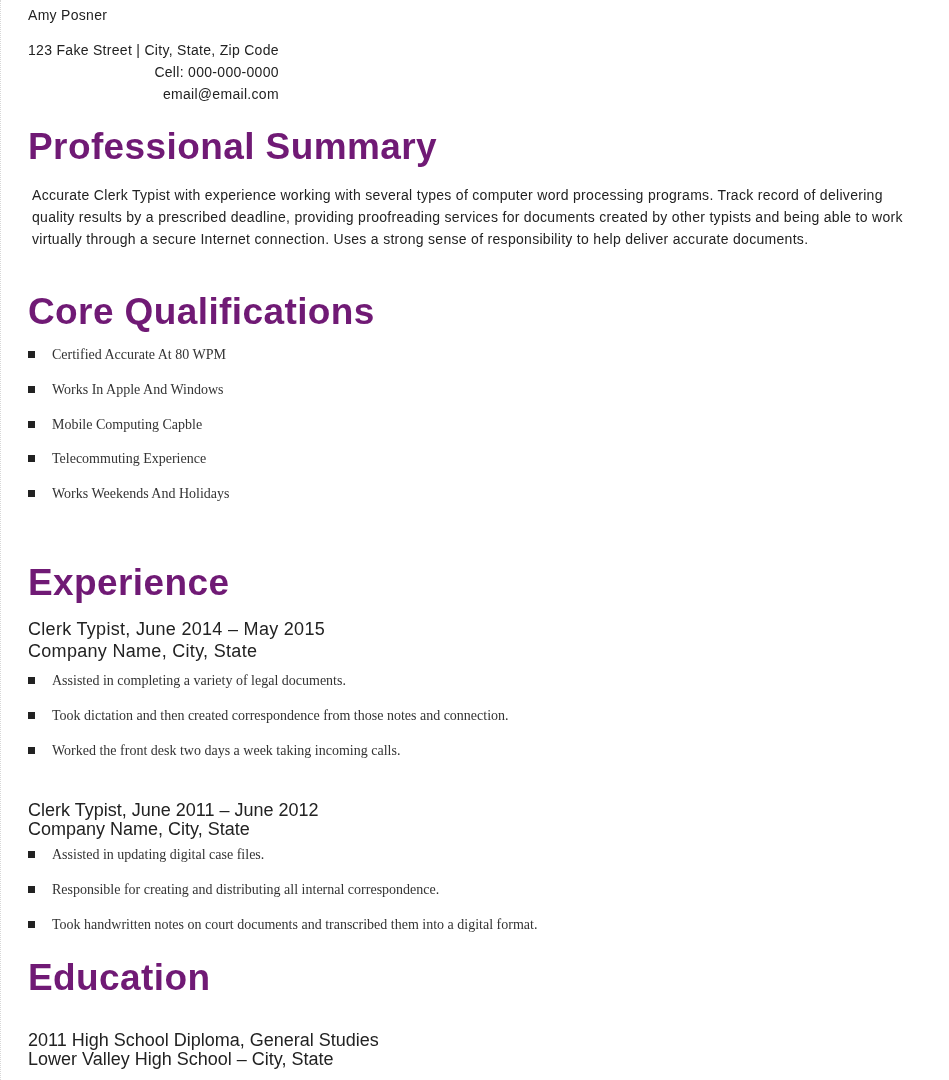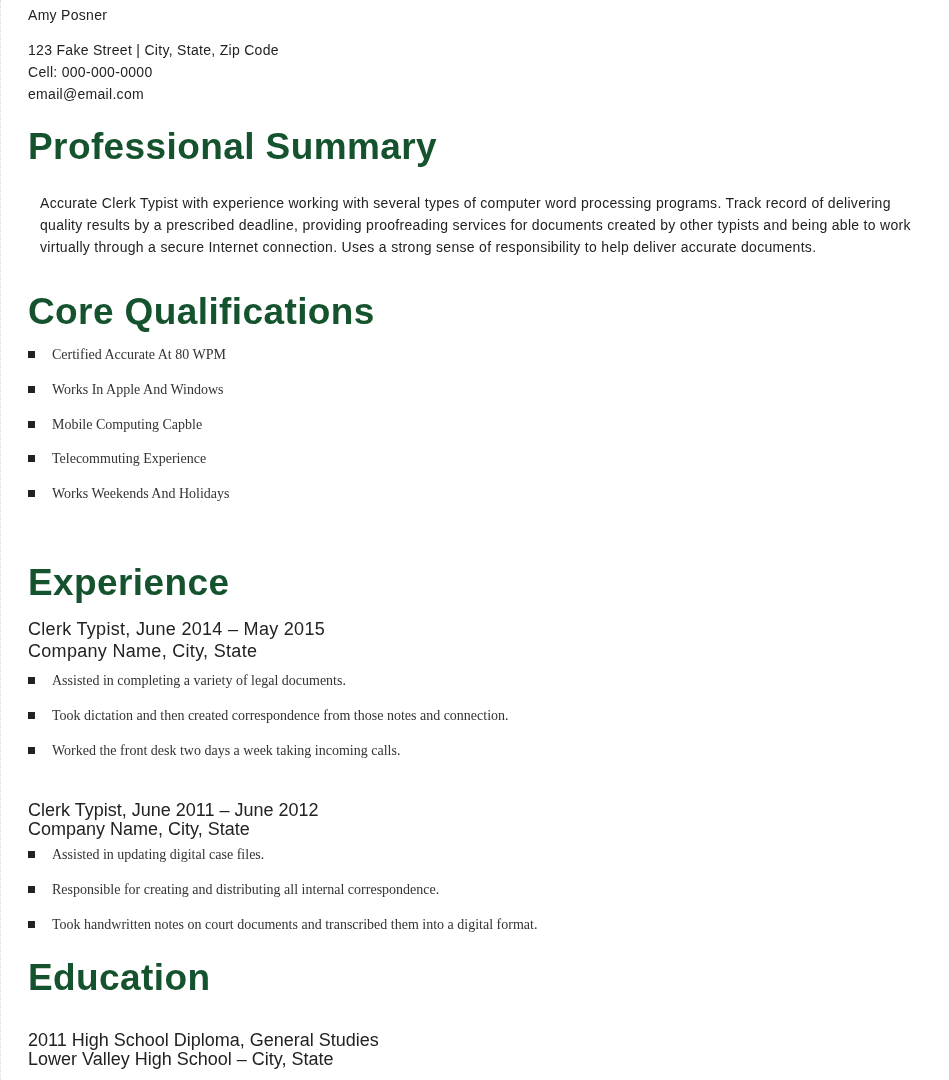--- a/index.html
+++ b/index.html
@@ -3,29 +3,29 @@
   <meta charset="utf-8">
   <style>
     html, body { margin: 0; padding: 0; background: #ffffff; }
     body {
       width: 949px; height: 1080px; overflow: hidden; position: relative;
       font-family: "Liberation Sans", sans-serif; color: #222222;
       border-left: 1px dotted #d8d8d8; box-sizing: border-box;
     }
     .page { position: absolute; left: 27px; top: 0; width: 880px; }
     .name { position: absolute; top: 7px; font-size: 14px; letter-spacing: 0.3px; color: #222; }
-    .contact { position: absolute; top: 39px; font-size: 14px; line-height: 22px; letter-spacing: 0.3px; color: #222; }
+    .contact { position: absolute; top: 39px; font-size: 14px; line-height: 22px; letter-spacing: 0.3px; color: #222; text-align: right; }
     .contact div { white-space: nowrap; }
     h2 {
-      position: absolute; margin: 0; font-size: 37px; font-weight: bold; color: #14532d;
+      position: absolute; margin: 0; font-size: 37px; font-weight: bold; color: #701a75;
       letter-spacing: 0.4px; line-height: 44px; white-space: nowrap;
     }
     .summary {
       position: absolute; top: 180px; width: 880px; font-size: 14px; line-height: 22px;
-      letter-spacing: 0.3px; color: #222; margin: 12px;
+      letter-spacing: 0.3px; color: #222; margin: 4px;
     }
     ul.bullets { position: absolute; list-style: none; margin: 0; padding: 0; }
     ul.bullets li {
       position: relative; padding-left: 24px; font-size: 14px; color: #333;
       line-height: 18px; height: 34.8px; white-space: nowrap; font-family: Liberation Serif, serif;
     }
     ul.bullets li .sq {
       position: absolute; left: 0; top: 5px; width: 7px; height: 7px; background: #222;
     }
     .job-title, .job-company { position: absolute; font-size: 18px; color: #222; white-space: nowrap; }

